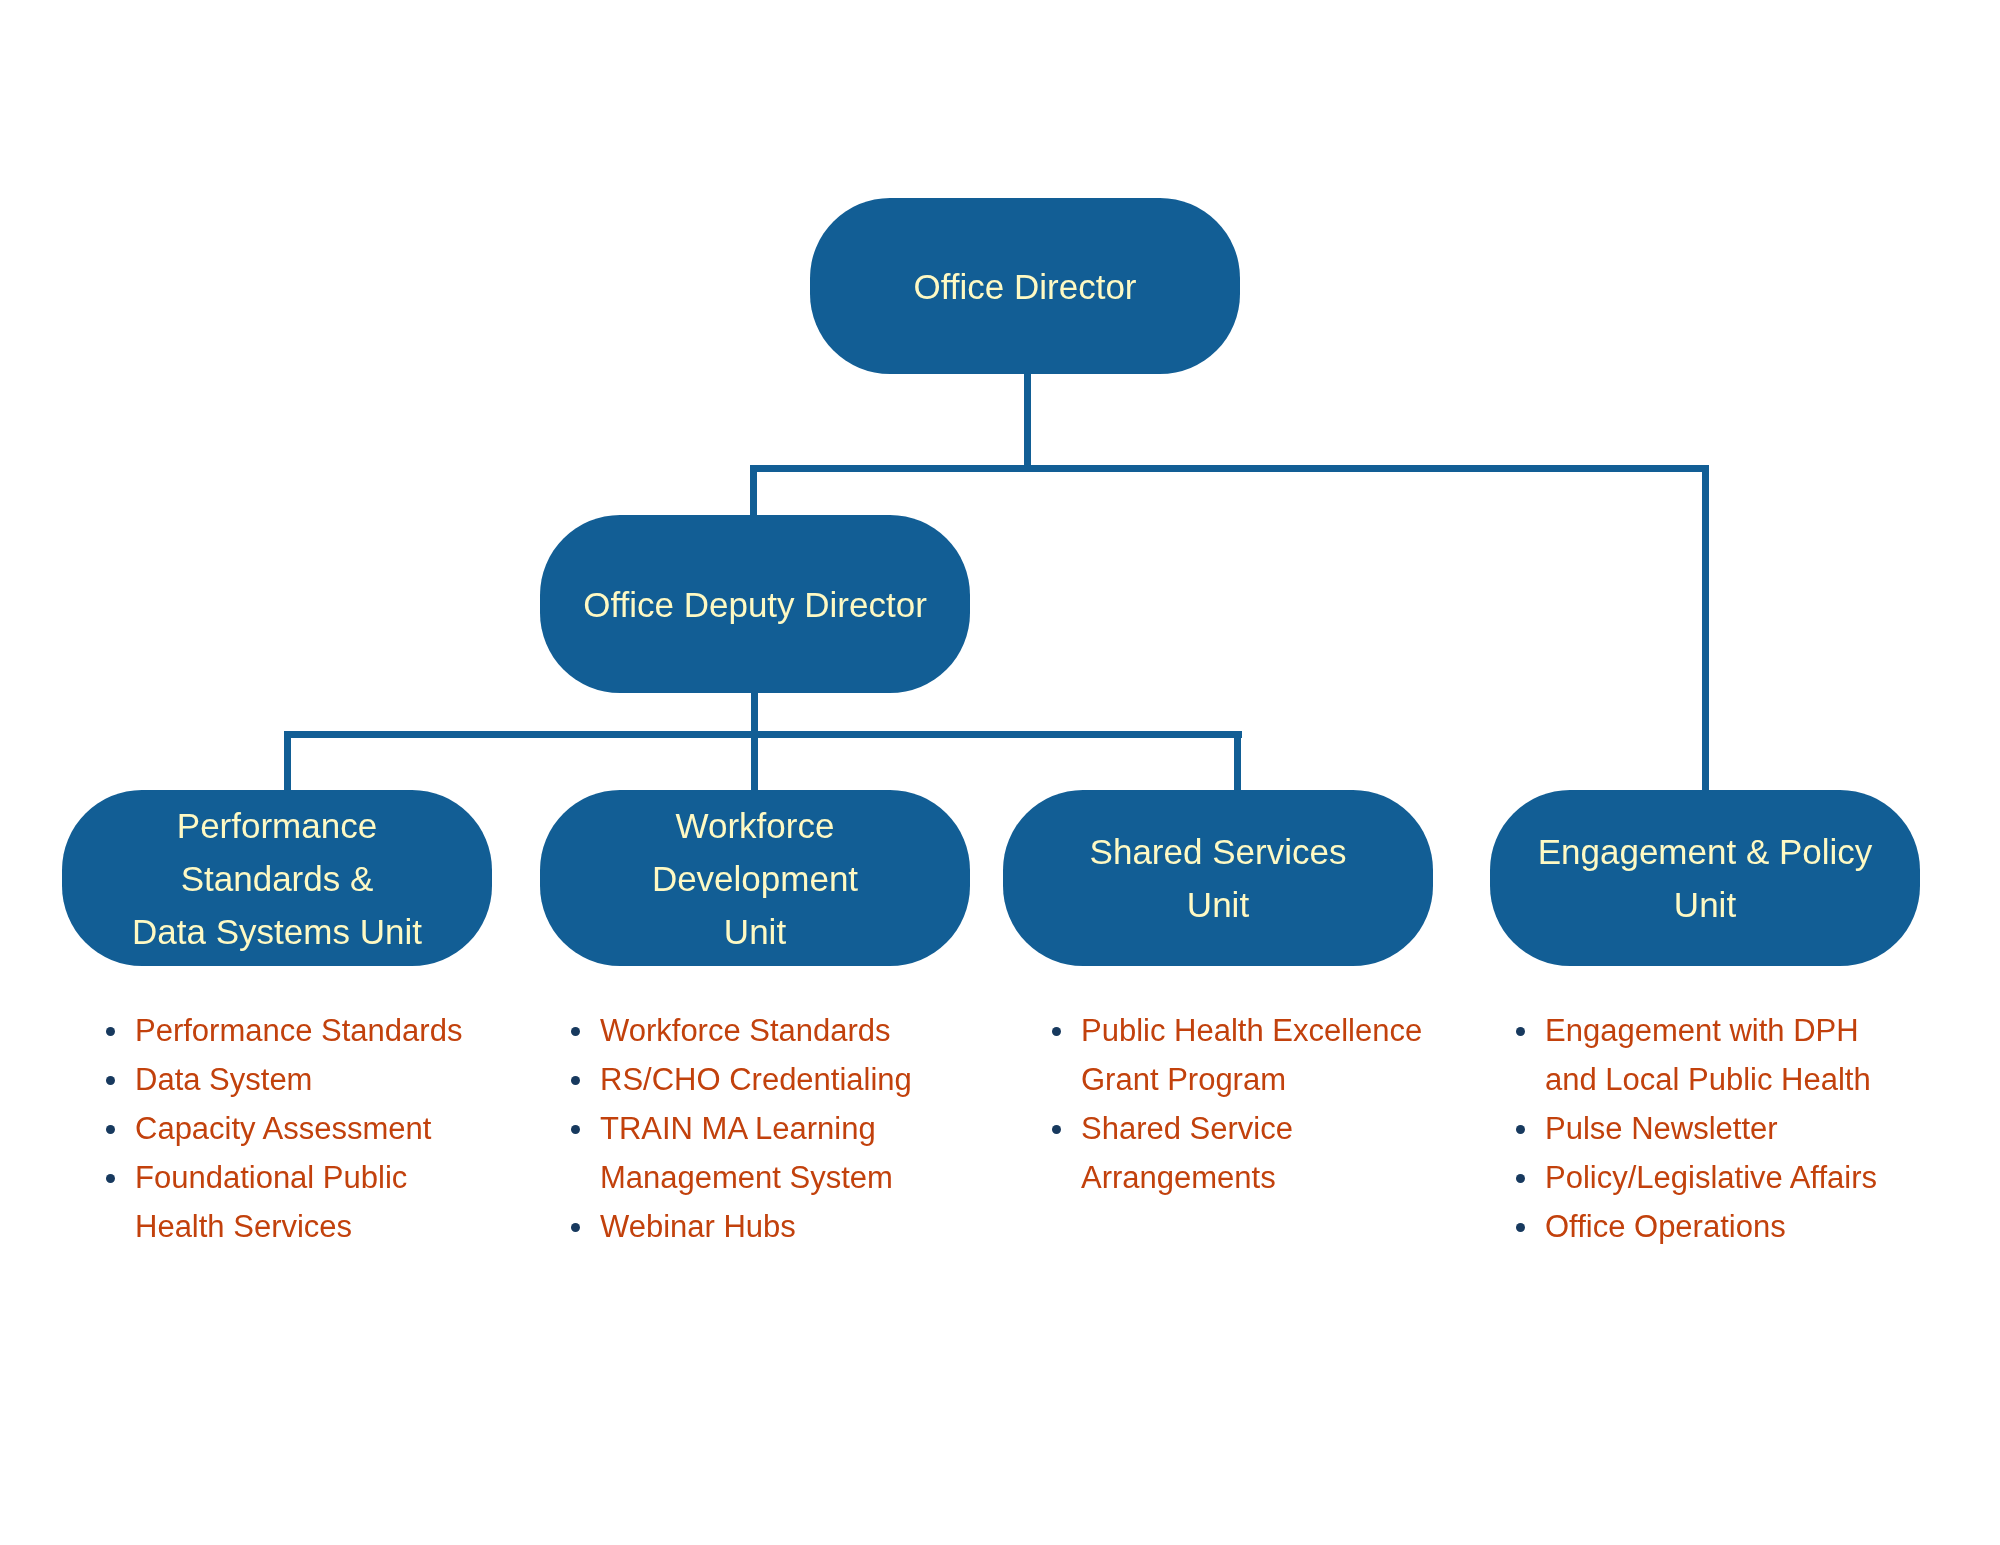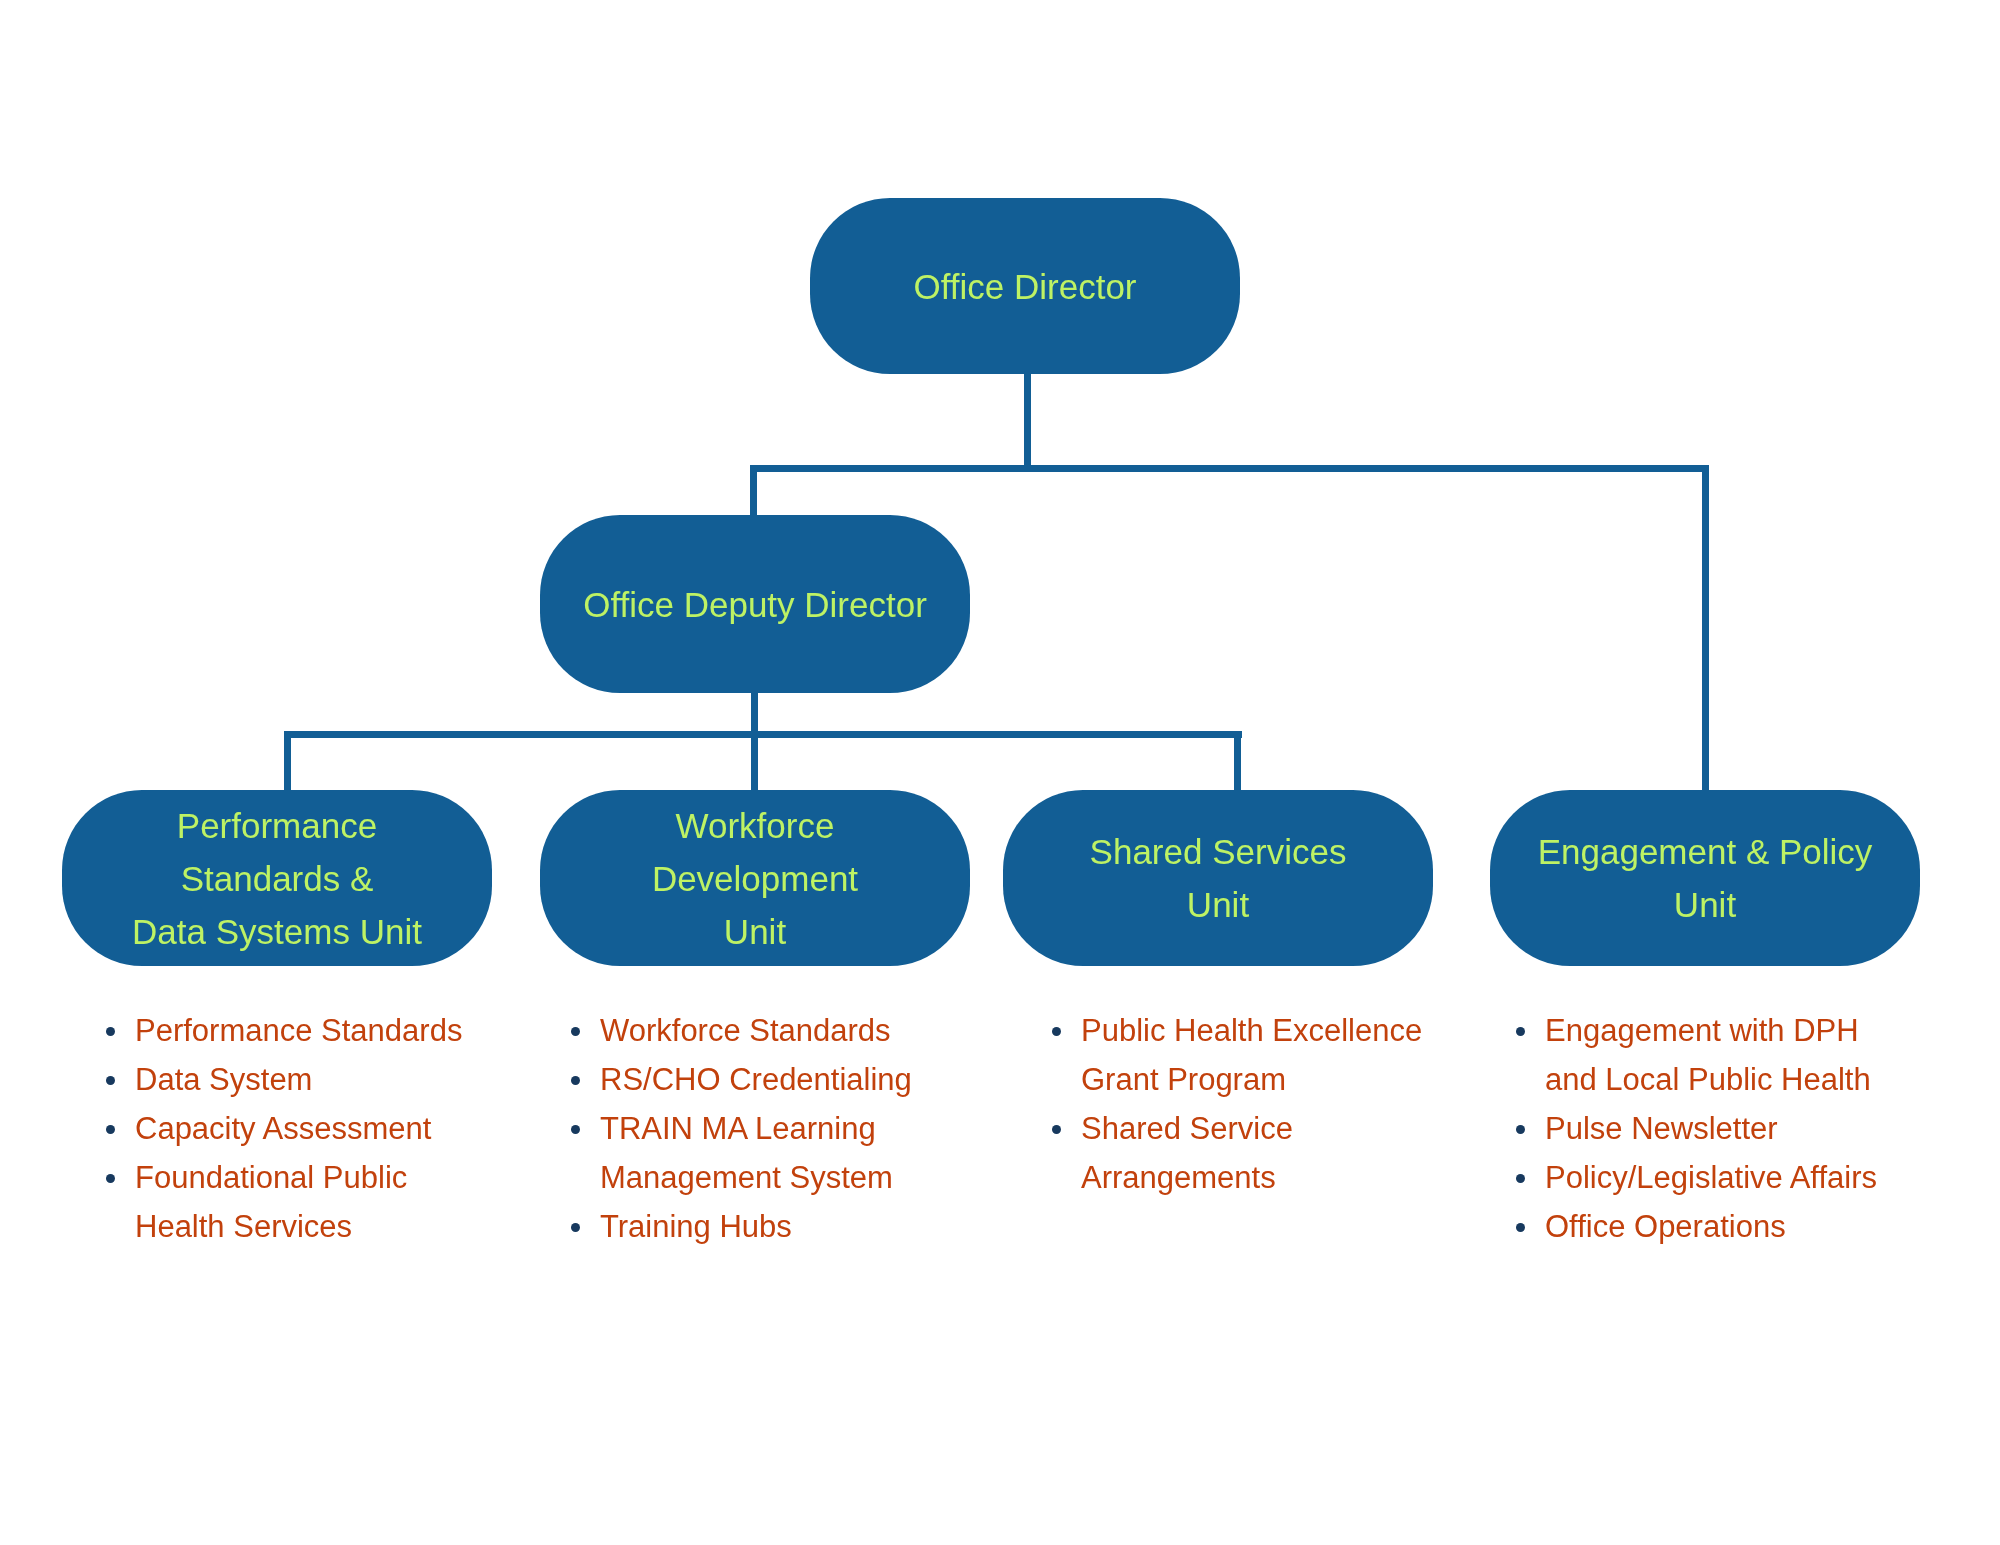--- a/index.html
+++ b/index.html
@@ -13,21 +13,21 @@
     width: 2000px;
     height: 1545px;
     background: #ffffff;
     overflow: hidden;
   }
   .org-box {
     position: absolute;
     width: 430px;
     border-radius: 80px;
     background: var(--box-blue, #125E95);
-    color: #bef264;
+    color: #fef9c3;
     display: flex;
     align-items: center;
     justify-content: center;
     text-align: center;
     font-size: 35px;
     line-height: 53px;
     white-space: pre-line;
     z-index: 2;
   }
   .box-director   { left: 810px;  top: 198px; height: 176px; }
@@ -112,21 +112,21 @@
     <li>Capacity Assessment</li>
     <li>Foundational Public
 Health Services</li>
   </ul>
 
   <ul class="bullet-list list-2">
     <li>Workforce Standards</li>
     <li>RS/CHO Credentialing</li>
     <li>TRAIN MA Learning
 Management System</li>
-    <li>Training Hubs</li>
+    <li>Webinar Hubs</li>
   </ul>
 
   <ul class="bullet-list list-3">
     <li>Public Health Excellence
 Grant Program</li>
     <li>Shared Service
 Arrangements</li>
   </ul>
 
   <ul class="bullet-list list-4">

